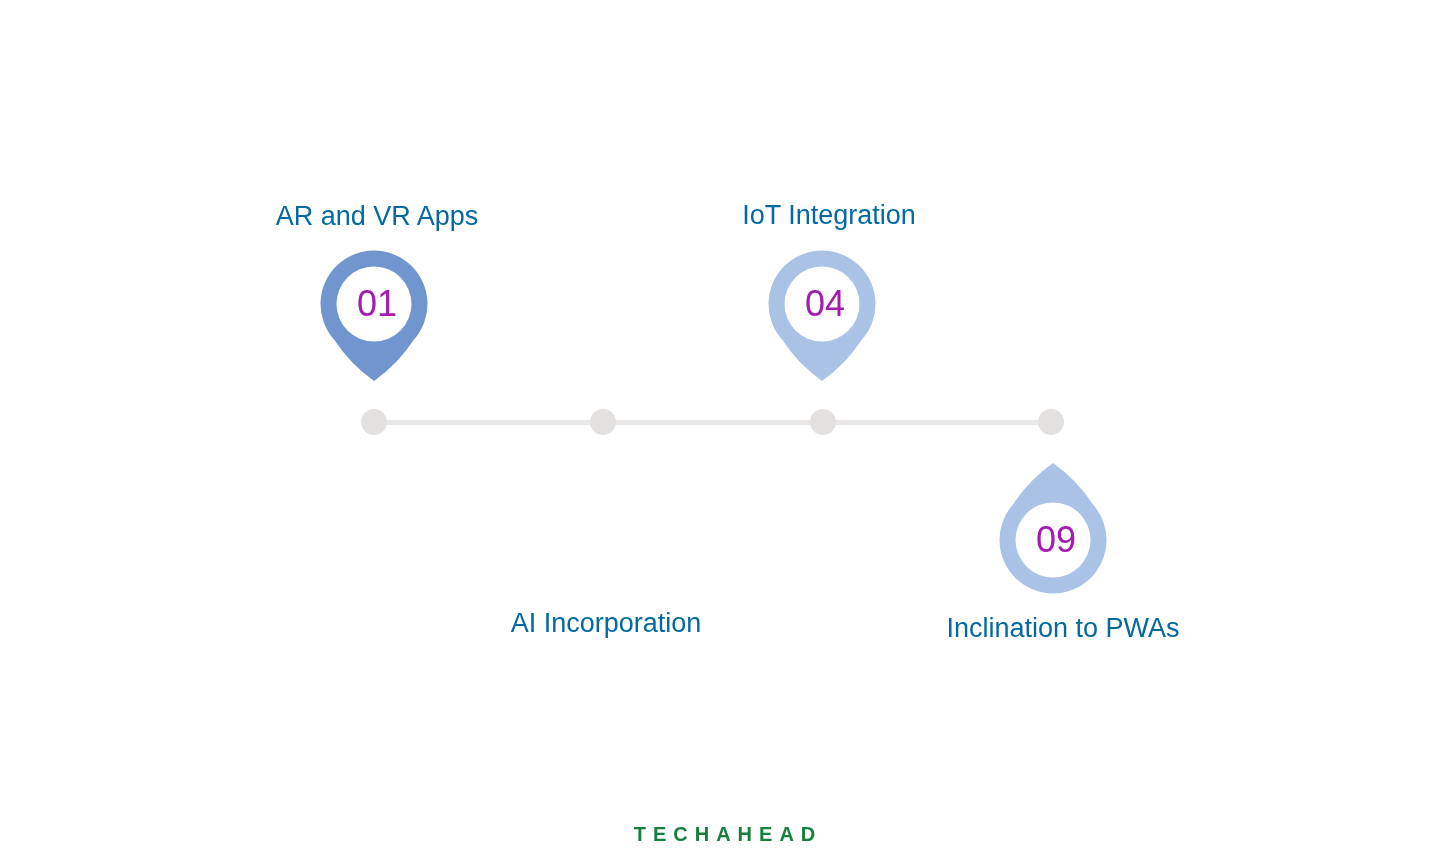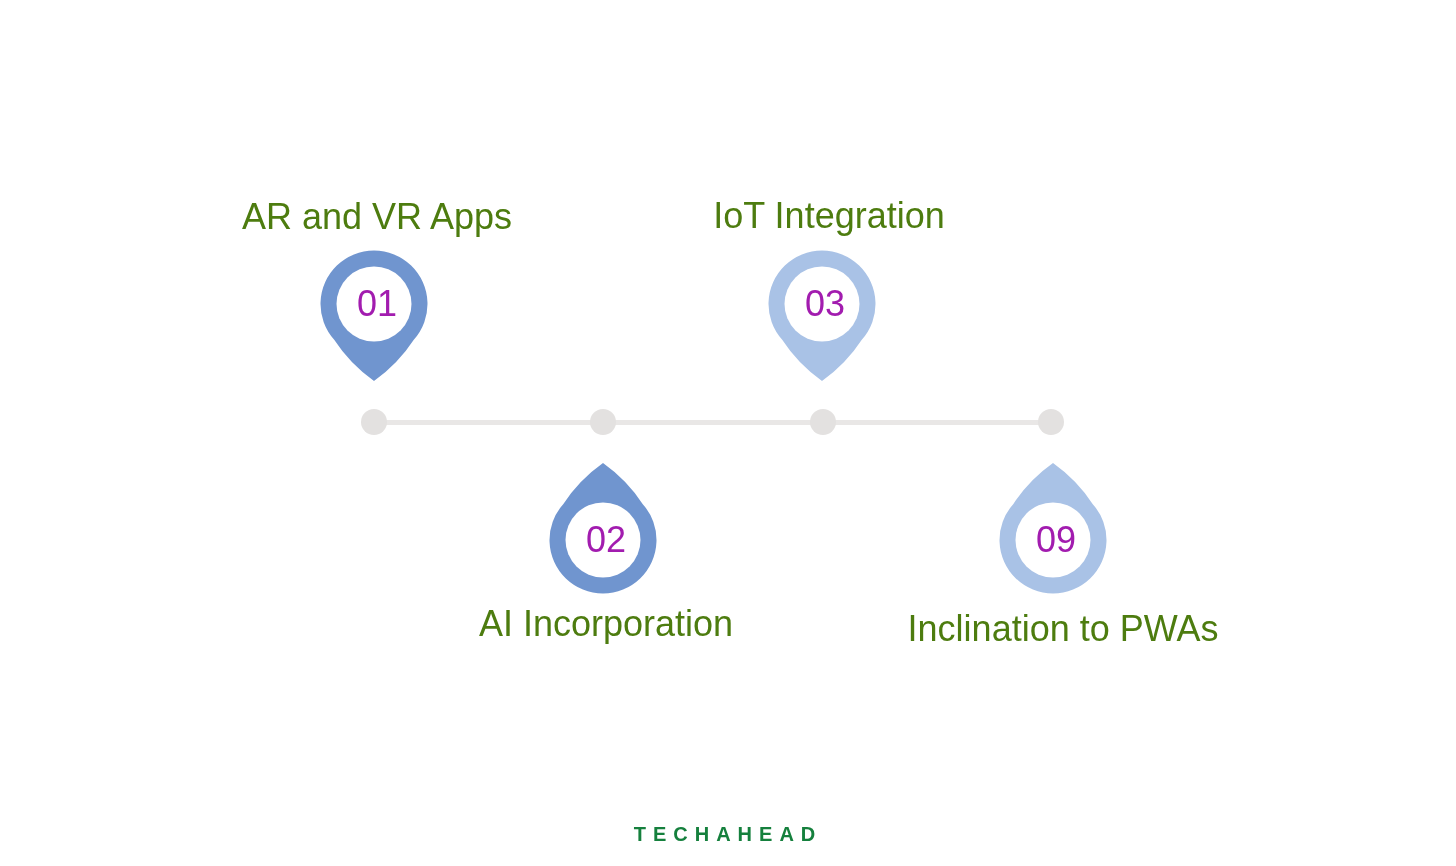--- a/index.html
+++ b/index.html
@@ -55,23 +55,23 @@
     height: 36px;
     color: #a21caf;
   }
   .num-down { top: 36px; }
   .num-up   { top: 60px; }
   
   .item-label {
     position: absolute;
     transform: translateX(-50%);
     white-space: nowrap;
-    font-size: 36px;
+    font-size: 27px;
     line-height: 37px;
-    color: #4d7c0f;
+    color: #0369a1;
     text-align: center;
   }
   
   .watermark {
     position: absolute;
     left: 728px;
     top: 824px;
     transform: translateX(-50%);
     font-size: 20px;
     line-height: 20px;
@@ -97,34 +97,27 @@
   <div class="item-label" style="left:829px; top:197px;">IoT Integration</div>
 
   <div class="pin" style="left:320px; top:250px;">
     <svg width="108" height="132" viewBox="0 0 108 132">
       <path d="M14.2 89.8 A53.5 53.5 0 1 1 93.8 89.8 Q78 114 54 131 Q30 114 14.2 89.8 Z" fill="#7095cf"></path>
       <circle class="pin-hole" cx="54" cy="54" r="37.5"></circle>
     </svg>
     <span class="pin-number num-down">01</span>
   </div>
 
-  <div class="pin" style="left:549px; top:462px;">
-    <svg width="108" height="132" viewBox="0 0 108 132">
-      <path transform="translate(0 132) scale(1 -1)" d="M14.2 89.8 A53.5 53.5 0 1 1 93.8 89.8 Q78 114 54 131 Q30 114 14.2 89.8 Z" fill="#7095cf"></path>
-      <circle class="pin-hole" cx="54" cy="78" r="37.5"></circle>
-    </svg>
-    <span class="pin-number num-up">02</span>
-  </div>
 
   <div class="pin" style="left:768px; top:250px;">
     <svg width="108" height="132" viewBox="0 0 108 132">
       <path d="M14.2 89.8 A53.5 53.5 0 1 1 93.8 89.8 Q78 114 54 131 Q30 114 14.2 89.8 Z" fill="#a9c2e6"></path>
       <circle class="pin-hole" cx="54" cy="54" r="37.5"></circle>
     </svg>
-    <span class="pin-number num-down">03</span>
+    <span class="pin-number num-down">04</span>
   </div>
 
   <div class="pin" style="left:999px; top:462px;">
     <svg width="108" height="132" viewBox="0 0 108 132">
       <path transform="translate(0 132) scale(1 -1)" d="M14.2 89.8 A53.5 53.5 0 1 1 93.8 89.8 Q78 114 54 131 Q30 114 14.2 89.8 Z" fill="#a9c2e6"></path>
       <circle class="pin-hole" cx="54" cy="78" r="37.5"></circle>
     </svg>
     <span class="pin-number num-up">09</span>
   </div>
 

